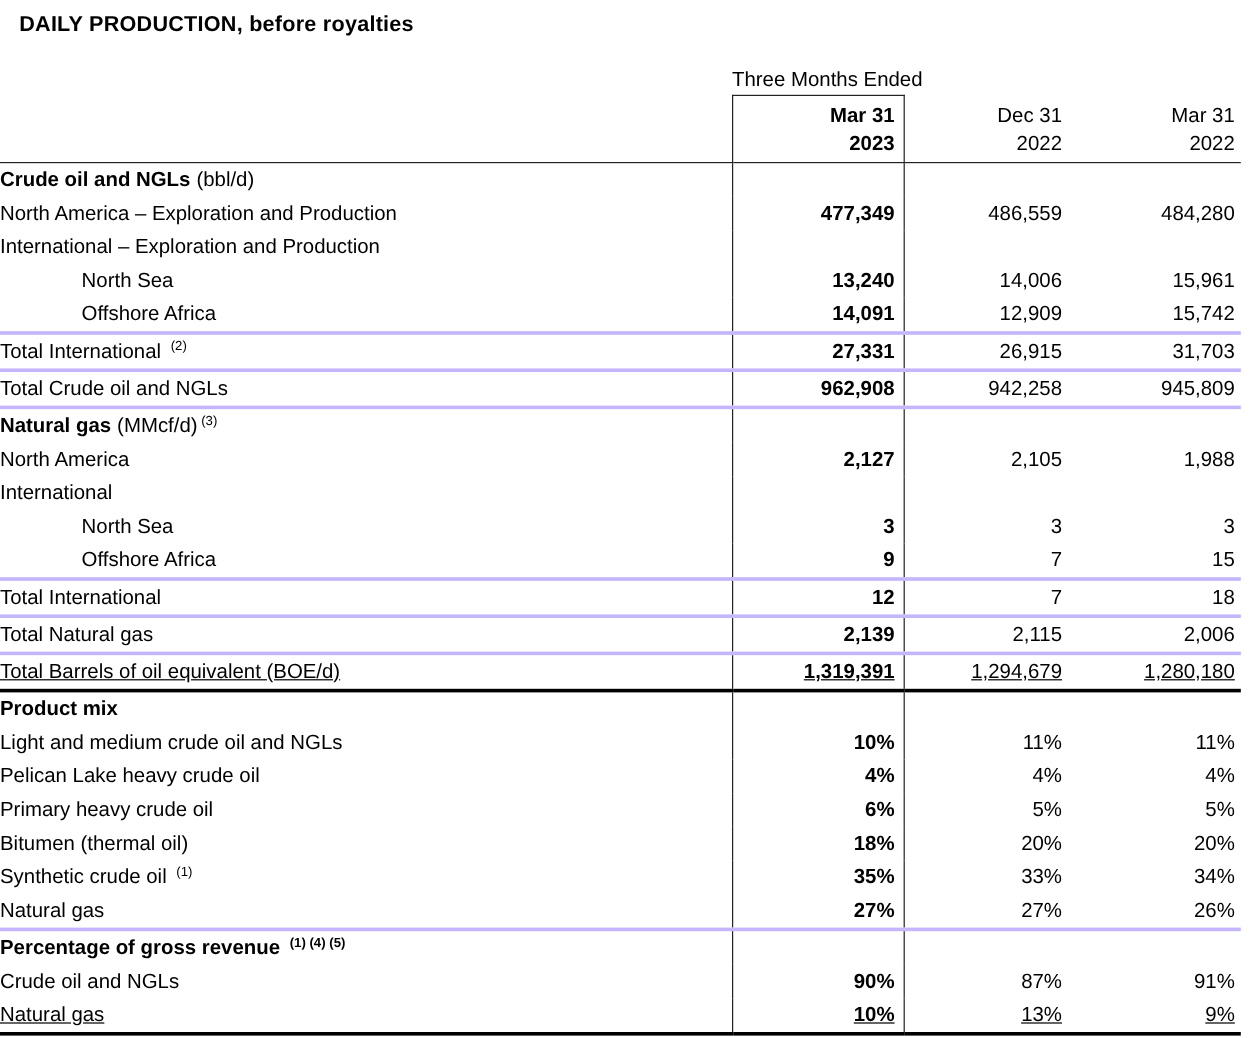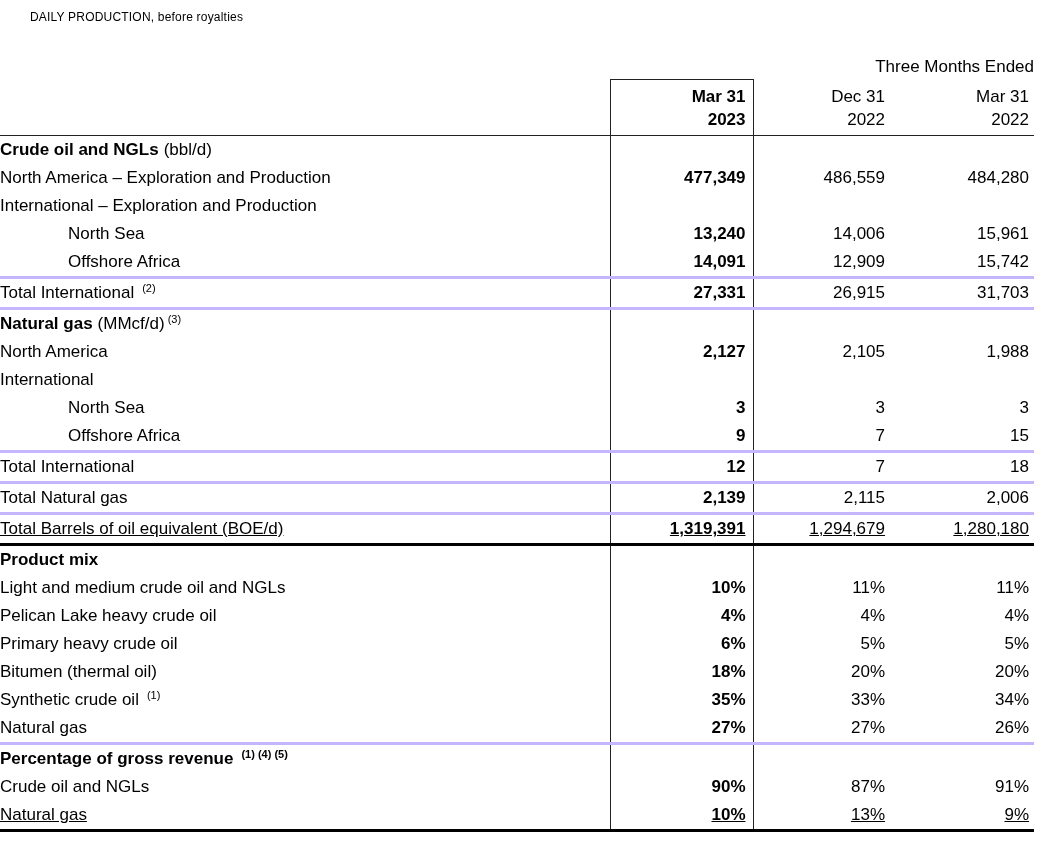--- a/index.html
+++ b/index.html
@@ -8,23 +8,23 @@
     width: 1050px;
     height: 865px;
     background: #ffffff;
     color: #000000;
     font-family: "Liberation Sans", sans-serif;
     overflow: hidden;
   }
   .title {
     position: absolute;
     top: 10px;
-    left: 30px;
-    font-size: 12px;
-    font-weight: normal;
+    left: 16px;
+    font-size: 18px;
+    font-weight: bold;
     letter-spacing: 0.2px;
   }
   table.prod {
     position: absolute;
     top: 55px;
     left: 0;
     width: 1034px;
     border-collapse: collapse;
     table-layout: fixed;
   }
@@ -42,21 +42,21 @@
   .b { font-weight: bold; }
   .unit { font-weight: normal; margin-left: 5px; }
   sup.sup { font-size: 11px; line-height: 0; vertical-align: 6px; margin-left: 3px; font-weight: normal; }
   sup.sup.b { font-weight: bold; }
 
   
   .boxed { border-left: 1px solid #222; border-right: 1px solid #222; }
   thead tr.colhead-row td.boxed { border-top: 1px solid #222; }
 
   thead tr.period-row td { height: 22px; vertical-align: bottom; padding-bottom: 2px; }
-  .period-cell { text-align: right; font-size: 17px; }
+  .period-cell { text-align: left; font-size: 17px; }
   thead tr.colhead-row td { height: 51px; vertical-align: bottom; line-height: 23px; padding-bottom: 4px; }
   thead tr.colhead-row td { border-bottom: 1px solid #222; }
   thead .v1 div { font-weight: bold; }
 
   tbody td { height: 28px; vertical-align: middle; }
   tr.rule-thin td { border-bottom: 3px solid #c4b5fd; }
   tr.rule-thick td { border-bottom: 3px solid #000; text-decoration: underline; }
 </style>
 </head>
 <body>
@@ -122,20 +122,26 @@
       <td class="v v1 boxed num b">14,091</td>
       <td class="v num">12,909</td>
       <td class="v v3 num">15,742</td>
     </tr>
         <tr class="rule-thin">
       <td class="lbl-cell"><span class="lbl">Total International</span><span class="unit"></span><sup class="sup">(2)</sup></td>
       <td class="v v1 boxed num b">27,331</td>
       <td class="v num">26,915</td>
       <td class="v v3 num">31,703</td>
     </tr>
+        <tr class="rule-thin">
+      <td class="lbl-cell"><span class="lbl">Total Crude oil and NGLs</span><span class="unit"></span><sup class="sup"></sup></td>
+      <td class="v v1 boxed num b">962,908</td>
+      <td class="v num">942,258</td>
+      <td class="v v3 num">945,809</td>
+    </tr>
         <tr>
       <td class="lbl-cell"><span class="lbl b">Natural gas</span><span class="unit">(MMcf/d)</span><sup class="sup">(3)</sup></td>
       <td class="v v1 boxed num b"></td>
       <td class="v num"></td>
       <td class="v v3 num"></td>
     </tr>
         <tr>
       <td class="lbl-cell"><span class="lbl">North America</span><span class="unit"></span><sup class="sup"></sup></td>
       <td class="v v1 boxed num b">2,127</td>
       <td class="v num">2,105</td>

